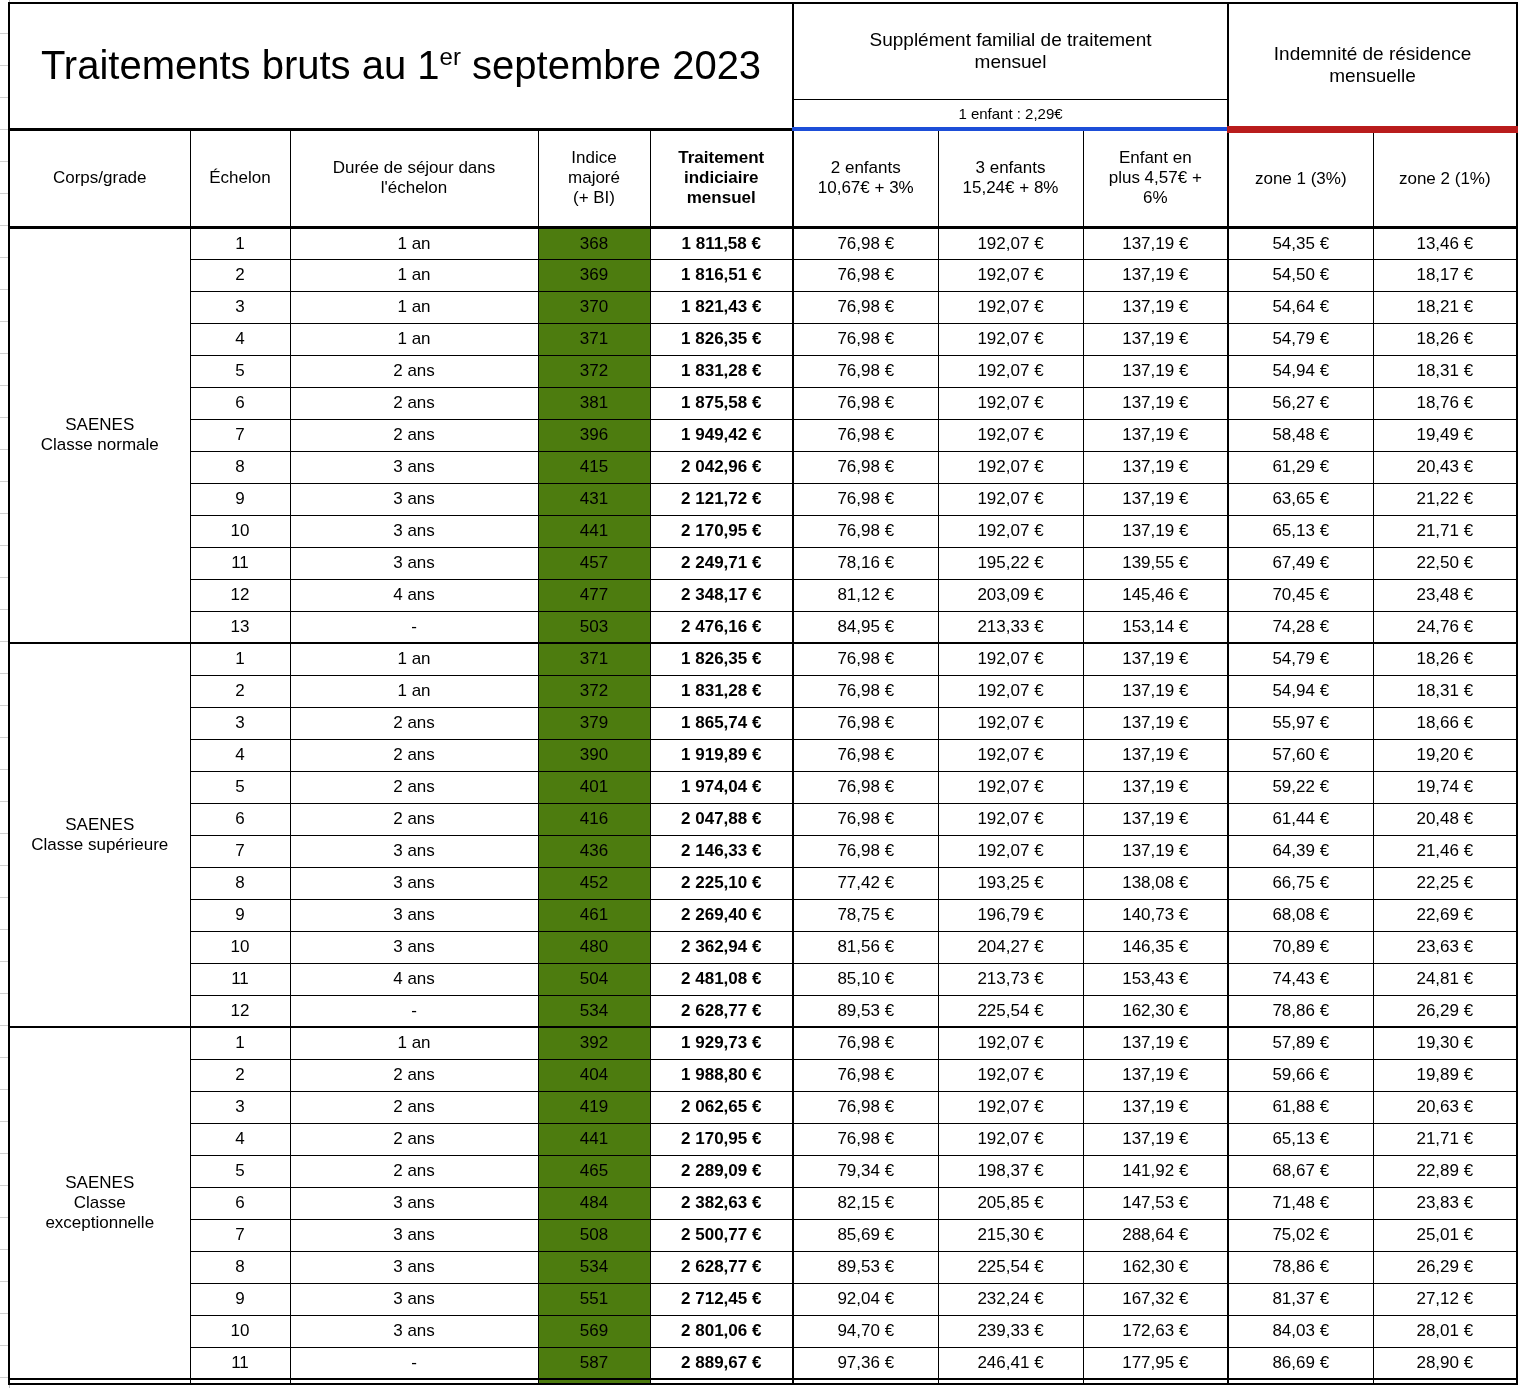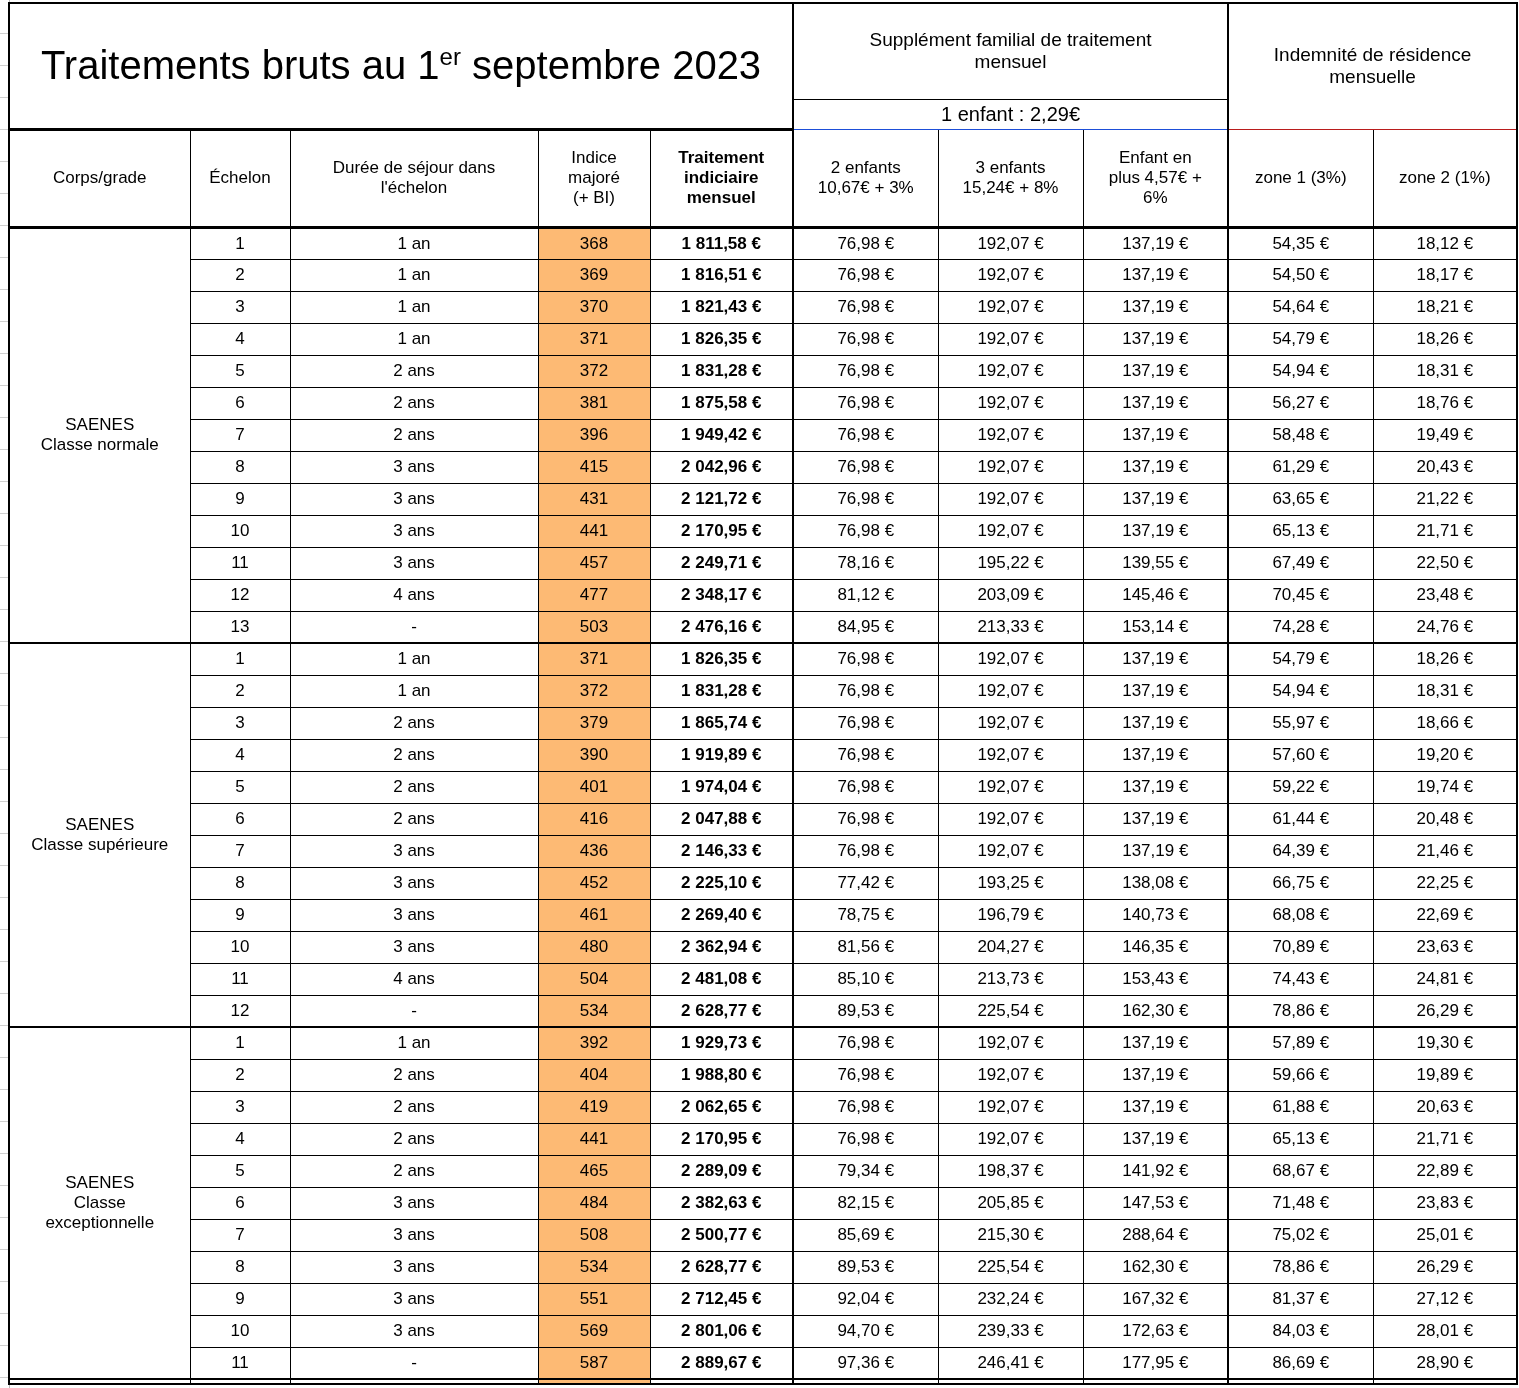--- a/index.html
+++ b/index.html
@@ -44,34 +44,34 @@
   tr.r-supp { height: 96px; }
   tr.r-one  { height: 30px; }
   tr.r-head { height: 98px; }
   td.title-cell {
     font-size: 40px;
     border-bottom: 3px solid #000;
     white-space: nowrap;
   }
   td.title-cell sup { font-size: 24px; vertical-align: super; line-height: 0; }
   td.supp-cell { font-size: 19px; white-space: pre-line; margin-left: 24px; }
-  td.one-cell  { font-size: 20px; border-bottom: 1px solid #1d4ed8; margin-top: 11px; }
-  td.resid-cell { font-size: 19px; white-space: pre-line; border-bottom: 1px solid #b91c1c; }
+  td.one-cell  { font-size: 15px; border-bottom: 4px solid #1d4ed8; margin-top: 11px; }
+  td.resid-cell { font-size: 19px; white-space: pre-line; border-bottom: 7px solid #b91c1c; }
   td.hcell { white-space: pre-line; }
   td.hcell.b { font-weight: bold; }
   tr.r-head td { border-bottom: 3px solid #000; }
 
   
   .tl { border-left: 2.5px solid #000 !important; }
 
   
   tbody tr { height: 32px; }
   tbody[data-group] tr:first-child td { border-top: 2.5px solid #000; }
   td.corps { white-space: pre-line; font-size: 17px; }
-  td.indice { background: #fdba74; }
+  td.indice { background: #4d7c0f; }
   td.traitement { font-weight: bold; }
   tr.partial { height: 5px; }
   tr.partial td { border-top: 2.5px solid #000; padding: 0; }
 </style>
 </head>
 <body>
 
 <div class="canvas">
   <div class="grid-margin"></div>
 
@@ -126,21 +126,21 @@
           <td class="corps" rowspan="13">SAENES
 Classe normale</td>
           <td class="echelon">1</td>
           <td class="duree">1 an</td>
           <td class="indice">368</td>
           <td class="traitement">1 811,58 €</td>
           <td class="money tl">76,98 €</td>
           <td class="money">192,07 €</td>
           <td class="money">137,19 €</td>
           <td class="money tl">54,35 €</td>
-          <td class="money">18,12 €</td>
+          <td class="money">13,46 €</td>
         </tr>
         <tr>
           <td class="echelon">2</td>
           <td class="duree">1 an</td>
           <td class="indice">369</td>
           <td class="traitement">1 816,51 €</td>
           <td class="money tl">76,98 €</td>
           <td class="money">192,07 €</td>
           <td class="money">137,19 €</td>
           <td class="money tl">54,50 €</td>

